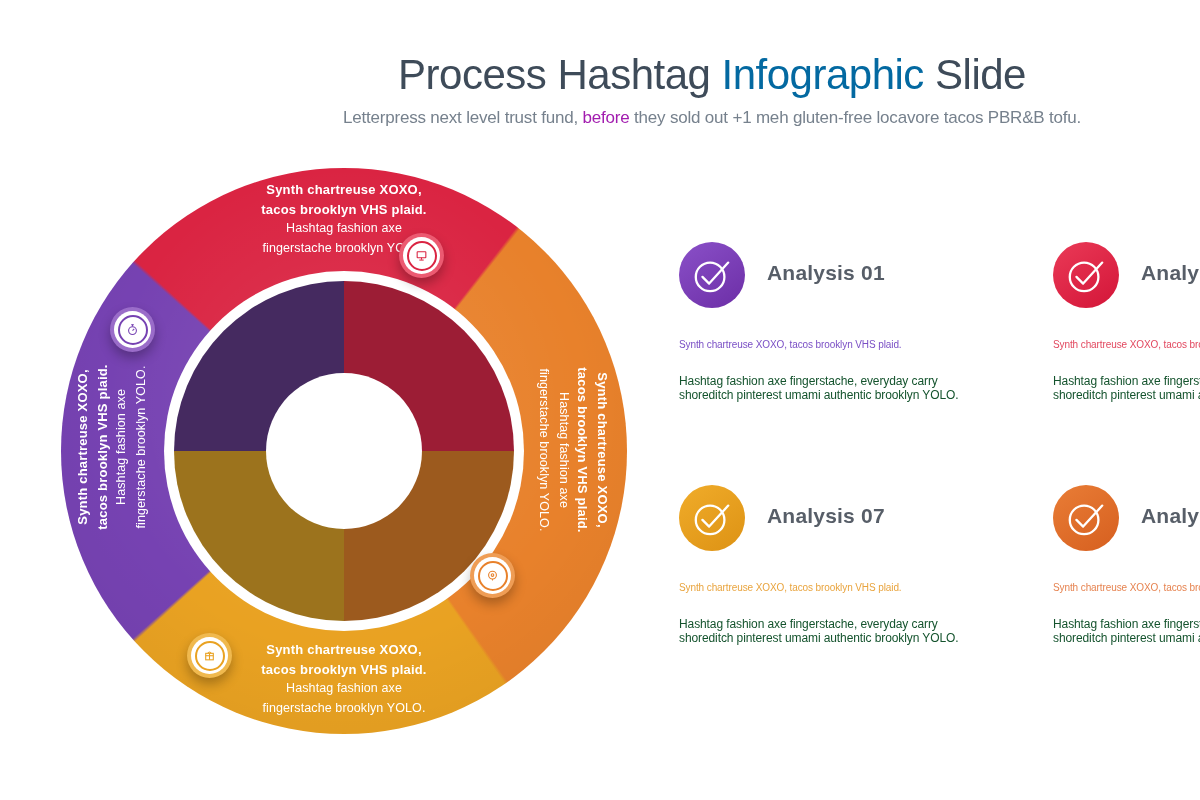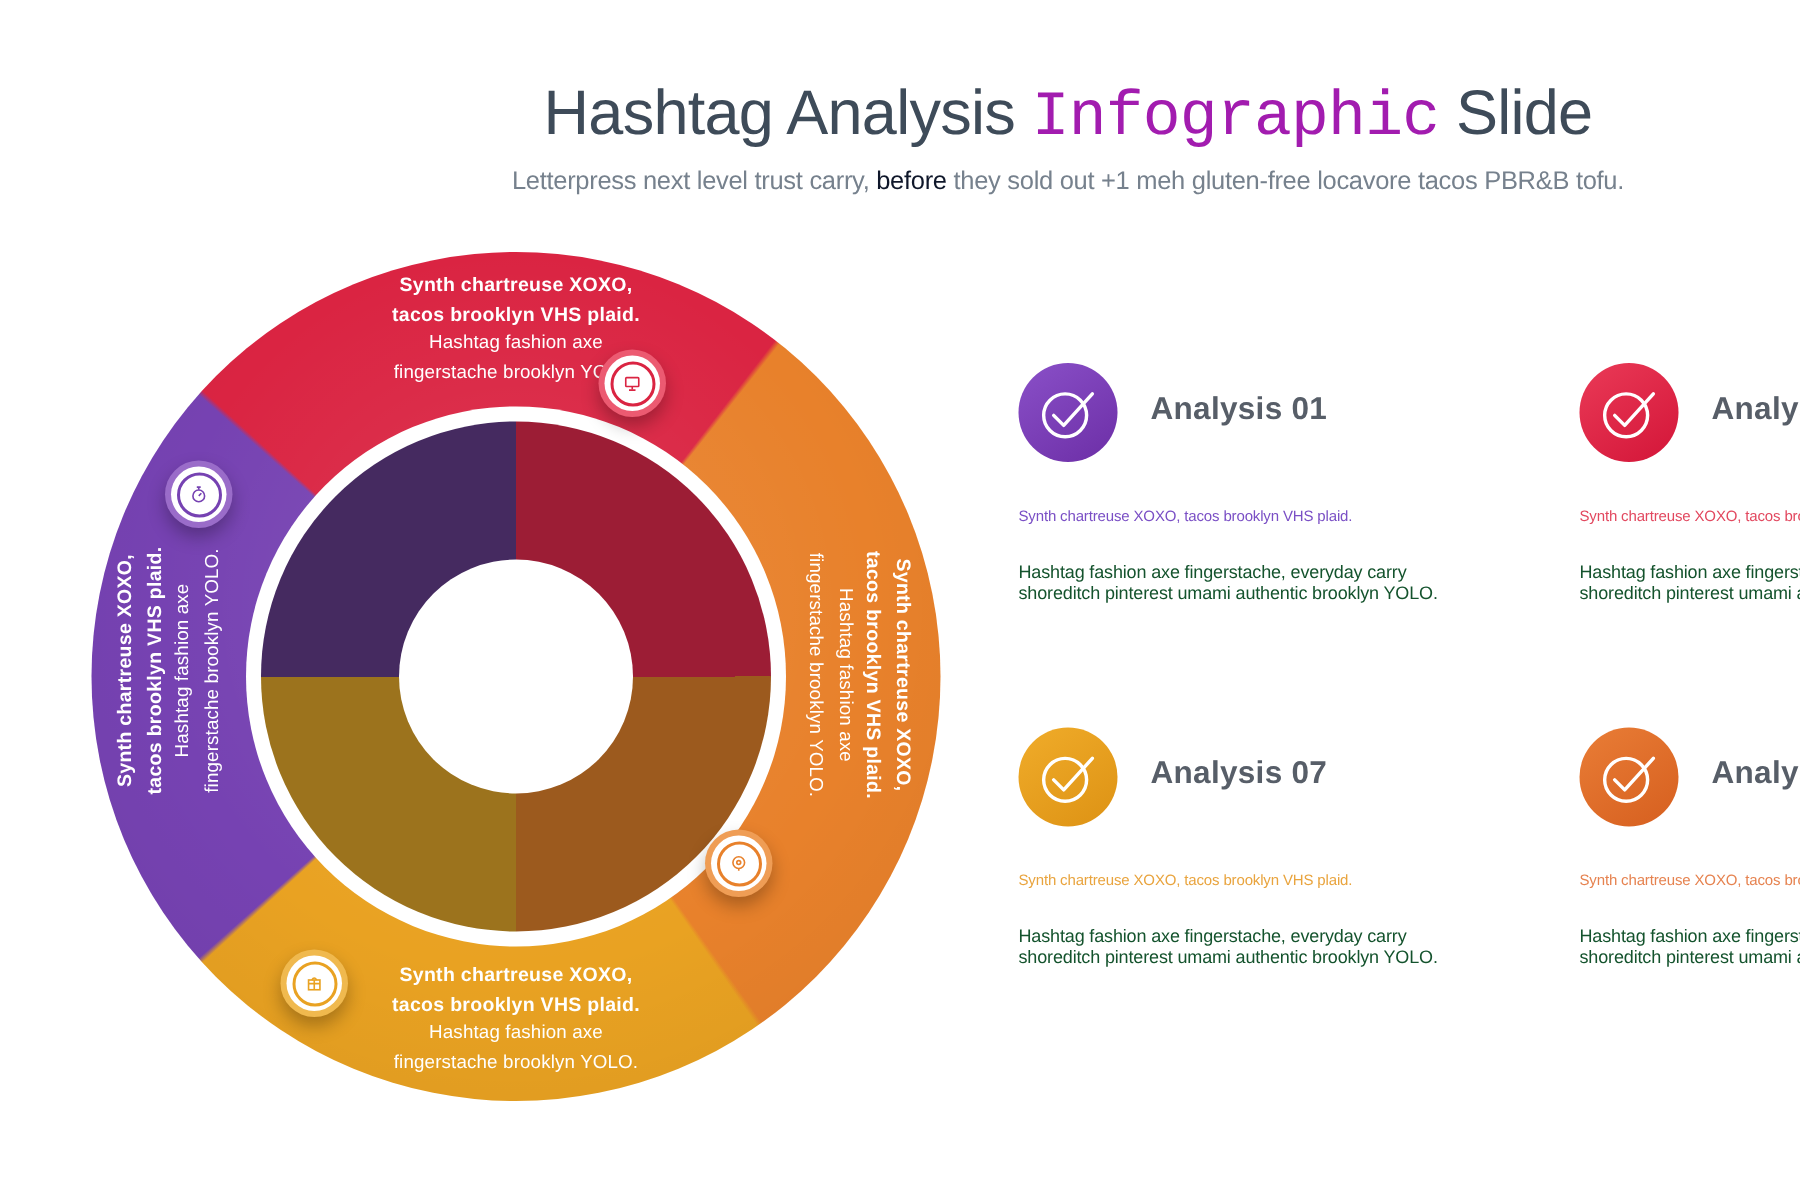--- a/index.html
+++ b/index.html
@@ -17,26 +17,26 @@
 
   
   .header{
     position:absolute; left:0; top:50px; width:1424px;
     text-align:center;
   }
   .title{
     font-size:42px; font-weight:300; letter-spacing:-0.5px;
     color:#3e4b59; line-height:1.2;
   }
-  .title .accent{ color:#a21caf;font-family:Liberation Mono, monospace; }
+  .title .accent{ color:#0369a1; }
   .subtitle{
     margin-top:8px;
     font-size:17px; color:#76818d; letter-spacing:-0.2px;
   }
-  .subtitle .accent{ color:#0f172a; }
+  .subtitle .accent{ color:#a21caf; }
 
   
   .wheel{ position:absolute; left:61px; top:168px; width:566px; height:566px; }
   .ring{
     position:absolute; inset:0; border-radius:50%;
     background:conic-gradient(from 0deg,
       #da2442 0deg 37.6deg,
       #e8812b 38.4deg 144.6deg,
       #e9a222 145.4deg 227.6deg,
       #7642b2 228.4deg 311.6deg,
@@ -130,22 +130,22 @@
   .item2{ left:1053px; top:240px; }
   .item3{ left:679px; top:483px; }
   .item4{ left:1053px; top:483px; }
 </style>
 </head>
 <body>
 
 <div class="slide">
 
   <div class="header">
-    <div class="title"><span>Hashtag Analysis </span><span class="accent">Infographic</span><span> Slide</span></div>
-    <div class="subtitle"><span>Letterpress next level trust carry, </span><span class="accent">before</span><span> they sold out +1 meh gluten-free locavore tacos PBR&amp;B tofu.</span></div>
+    <div class="title"><span>Process Hashtag </span><span class="accent">Infographic</span><span> Slide</span></div>
+    <div class="subtitle"><span>Letterpress next level trust fund, </span><span class="accent">before</span><span> they sold out +1 meh gluten-free locavore tacos PBR&amp;B tofu.</span></div>
   </div>
 
   <div class="wheel">
     <div class="ring"></div>
     <div class="ring-gap"></div>
     <div class="disc"></div>
     <div class="hole"></div>
 
     <div class="seg-text top">
       <div class="b">Synth chartreuse XOXO,</div>

